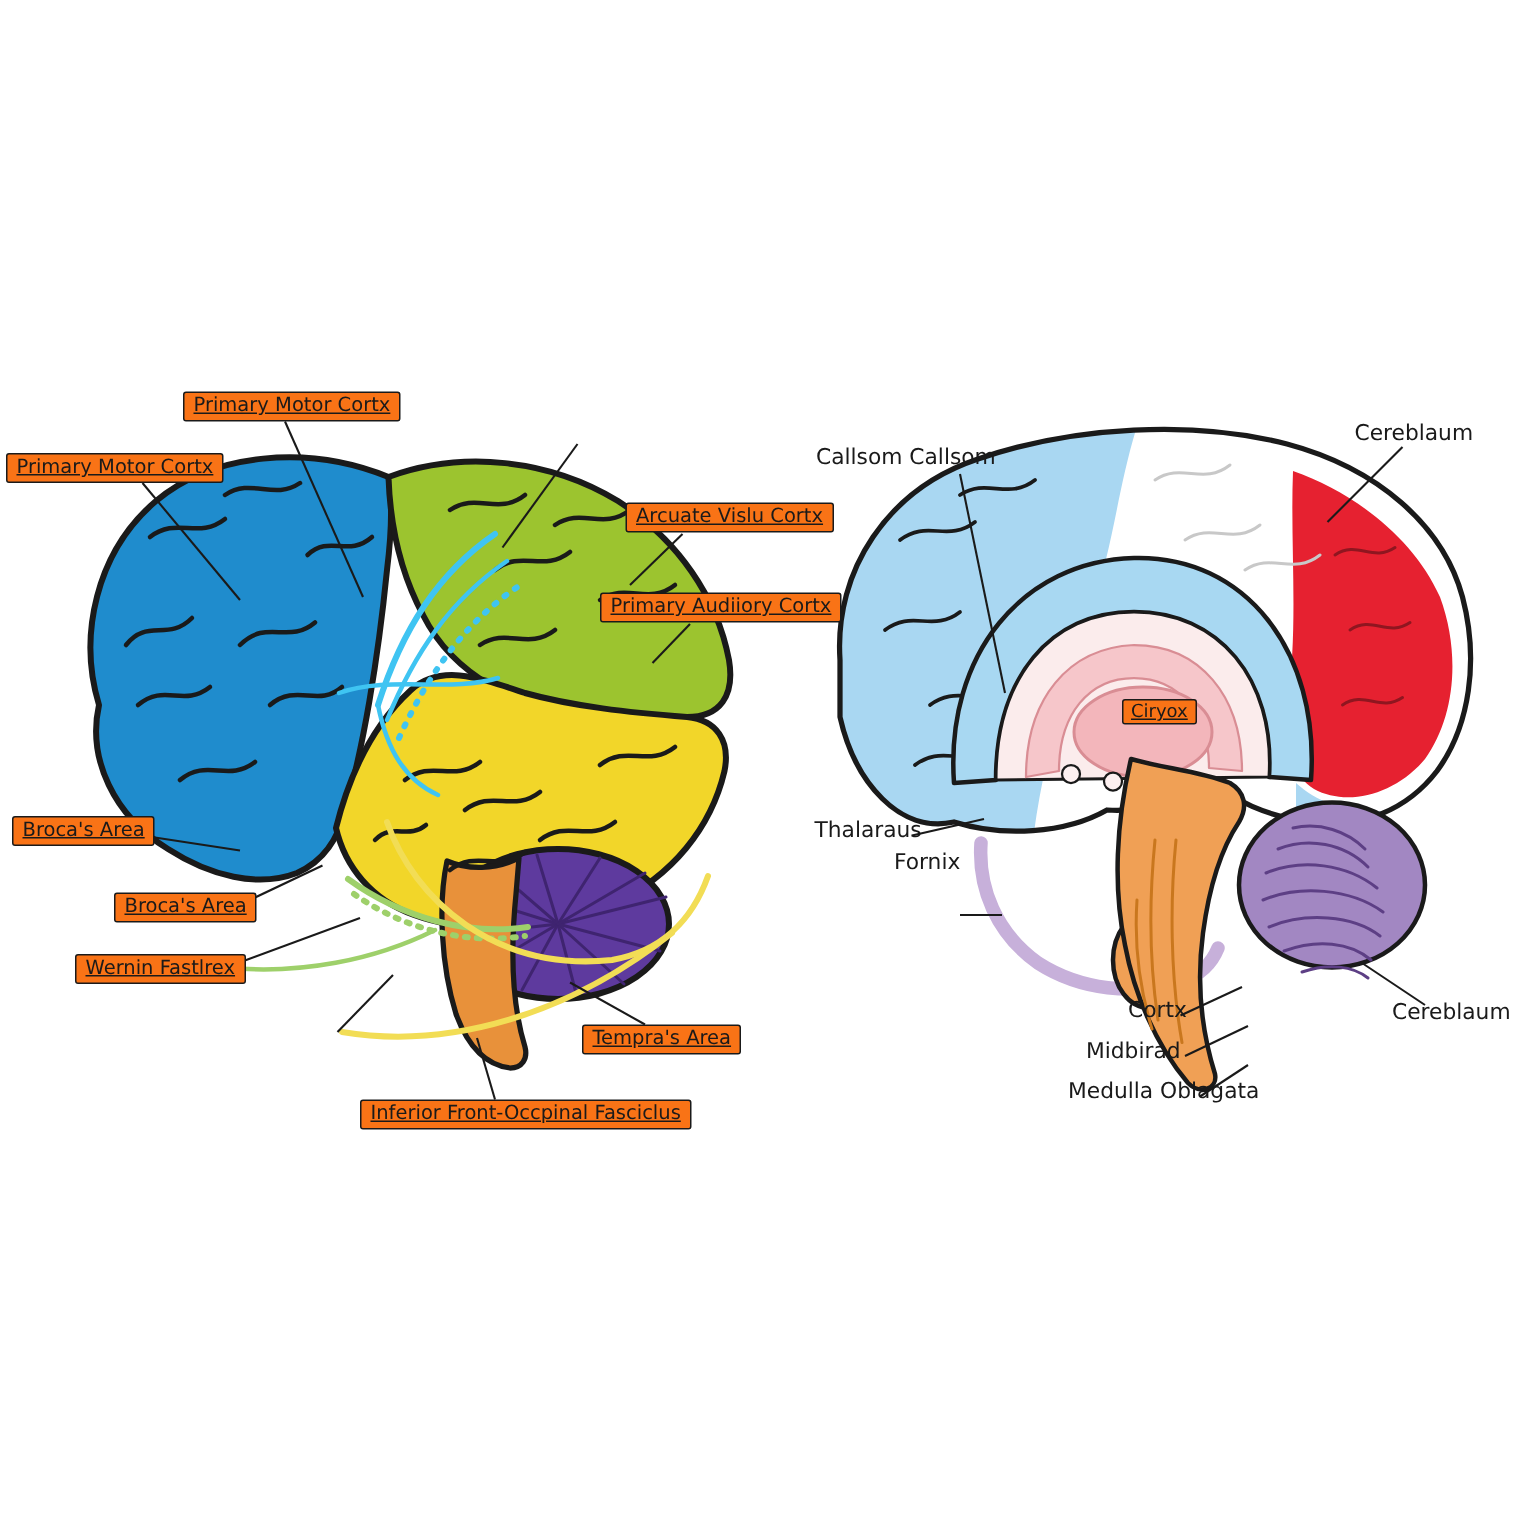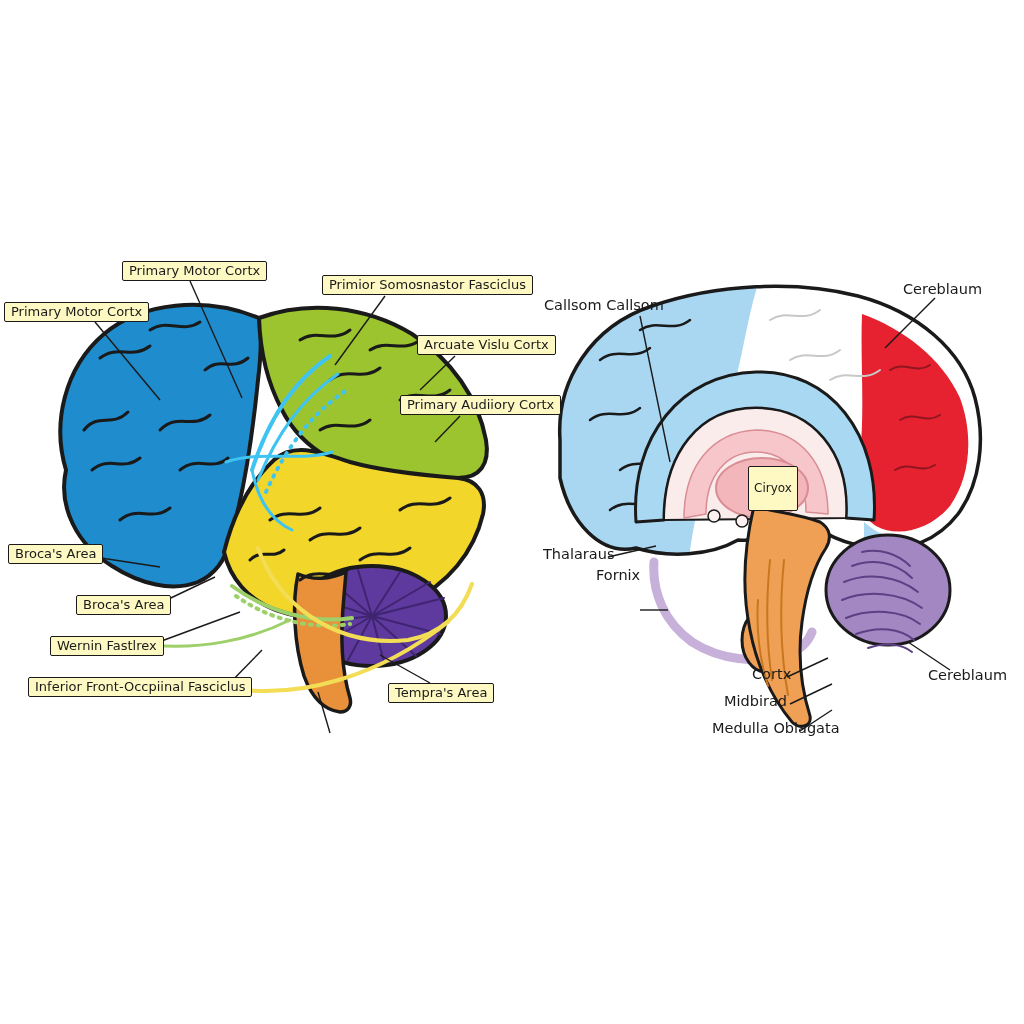--- a/index.html
+++ b/index.html
@@ -1,22 +1,22 @@
 <!DOCTYPE html>
 <html><head>
 <meta charset="utf-8">
 <style>
   html,body{margin:0;padding:0;background:#ffffff;}
   .canvas{position:relative;width:1024px;height:1024px;background:#ffffff;overflow:hidden;
           font-family:"DejaVu Sans",sans-serif;}
   .canvas svg{position:absolute;left:0;top:0;}
   .lbl{position:absolute;font-size:13px;color:#1a1a1a;white-space:nowrap;line-height:1.1;}
-  .boxed{background:#fef9c3;border:1.6px solid #1a1a1a;padding:2px 6px;border-radius:2px;}
+  .boxed{background:#f97316;border:1.6px solid #1a1a1a;padding:2px 6px;border-radius:2px;text-decoration:underline;}
   .plain{font-size:14.5px;text-align:right;}
-  .small{font-size:12px;padding:15px 5px;}
+  .small{font-size:12px;padding:1px 5px;}
 </style>
 </head>
 <body>
 
 <div class="canvas">
 
 <svg width="1024" height="1024" viewBox="0 0 1024 1024">
 
   <g stroke-linecap="round" stroke-linejoin="round">
 
@@ -187,28 +187,27 @@
     <line x1="640" y1="610" x2="668" y2="610"></line>
     <line x1="787" y1="677" x2="828" y2="658"></line>
     <line x1="790" y1="704" x2="832" y2="684"></line>
     <line x1="800" y1="731" x2="832" y2="710"></line>
     <line x1="950" y1="670" x2="908" y2="642"></line>
   </g>
 </svg>
 
 <div class="lbl boxed" style="left:122px;top:261px">Primary Motor Cortx</div>
 <div class="lbl boxed" style="left:4px;top:302px">Primary Motor Cortx</div>
-<div class="lbl boxed" style="left:322px;top:275px">Primior Somosnastor Fasciclus</div>
 <div class="lbl boxed" style="left:417px;top:335px">Arcuate Vislu Cortx</div>
 <div class="lbl boxed" style="left:400px;top:395px">Primary Audiiory Cortx</div>
 <div class="lbl boxed" style="left:8px;top:544px">Broca's Area</div>
 <div class="lbl boxed" style="left:76px;top:595px">Broca's Area</div>
 <div class="lbl boxed" style="left:50px;top:636px">Wernin Fastlrex</div>
-<div class="lbl boxed" style="left:28px;top:677px">Inferior Front-Occpiinal Fasciclus</div>
 <div class="lbl boxed" style="left:388px;top:683px">Tempra's Area</div>
+<div class="lbl boxed" style="left:240px;top:733px">Inferior Front-Occpinal Fasciclus</div>
 
 <div class="lbl plain" style="left:544px;top:298px">Callsom Callsom</div>
 <div class="lbl plain" style="left:903px;top:282px">Cereblaum</div>
 <div class="lbl boxed small" style="left:748px;top:466px">Ciryox</div>
 <div class="lbl plain" style="left:543px;top:547px">Thalaraus</div>
 <div class="lbl plain" style="left:596px;top:568px">Fornix</div>
 <div class="lbl plain" style="left:752px;top:667px">Cortx</div>
 <div class="lbl plain" style="left:724px;top:694px">Midbirad</div>
 <div class="lbl plain" style="left:712px;top:721px">Medulla Oblagata</div>
 <div class="lbl plain" style="left:928px;top:668px">Cereblaum</div>

